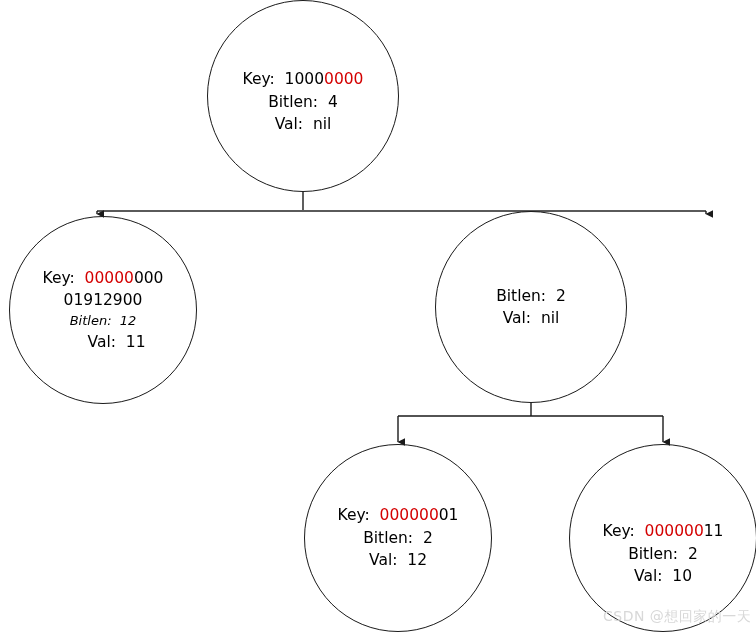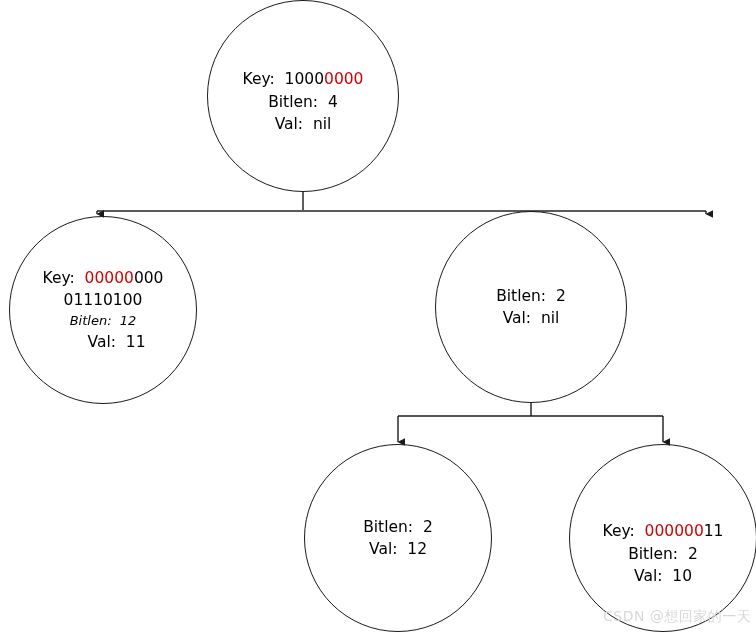--- a/index.html
+++ b/index.html
@@ -84,29 +84,30 @@
   </svg>
 
   <div id="nodes-layer">
       <div class="node" style="left: 207px; top: 0px; width: 192px; height: 192px; border-color: rgb(26, 26, 26);">
         <div class="node-line key-line" style="font-size: 15.5px; margin-top: 12px;"><span>Key:</span>&nbsp;&nbsp;<span class="blk">1000</span><span class="red">0000</span></div>
         <div class="node-line" style="font-size: 15.5px;"><span>Bitlen:</span>&nbsp;&nbsp;<span>4</span></div>
         <div class="node-line" style="font-size: 15.5px;"><span>Val:</span>&nbsp;&nbsp;<span>nil</span></div>
       </div>
       <div class="node" style="left: 9px; top: 216px; width: 188px; height: 188px; border-color: rgb(26, 26, 26);">
         <div class="node-line key-line" style="font-size: 15.5px;"><span>Key:</span>&nbsp;&nbsp;<span class="red">00000</span><span class="blk">000</span></div>
-        <div class="node-line" style="font-size: 15.5px;">01110100</div>
+        <div class="node-line" style="font-size: 15.5px;">01912900</div>
         <div class="node-line" style="font-size: 13px; font-style: italic;"><span>Bitlen:</span>&nbsp;&nbsp;<span>12</span></div>
         <div class="node-line" style="font-size: 15.5px; margin-left: 27px;"><span>Val:</span>&nbsp;&nbsp;<span>11</span></div>
       </div>
       <div class="node" style="left: 435px; top: 211px; width: 192px; height: 192px; border-color: rgb(26, 26, 26);">
         <div class="node-line" style="font-size: 15.5px;"><span>Bitlen:</span>&nbsp;&nbsp;<span>2</span></div>
         <div class="node-line" style="font-size: 15.5px;"><span>Val:</span>&nbsp;&nbsp;<span>nil</span></div>
       </div>
       <div class="node" style="left: 304px; top: 444px; width: 188px; height: 188px; border-color: rgb(26, 26, 26);">
+        <div class="node-line key-line" style="font-size: 15.5px;"><span>Key:</span>&nbsp;&nbsp;<span class="red">000000</span><span class="blk">01</span></div>
         <div class="node-line" style="font-size: 15.5px;"><span>Bitlen:</span>&nbsp;&nbsp;<span>2</span></div>
         <div class="node-line" style="font-size: 15.5px;"><span>Val:</span>&nbsp;&nbsp;<span>12</span></div>
       </div>
       <div class="node" style="left: 569px; top: 444px; width: 188px; height: 188px; border-color: rgb(26, 26, 26);">
         <div class="node-line key-line" style="font-size: 15.5px; margin-top: 32px;"><span>Key:</span>&nbsp;&nbsp;<span class="red">000000</span><span class="blk">11</span></div>
         <div class="node-line" style="font-size: 15.5px;"><span>Bitlen:</span>&nbsp;&nbsp;<span>2</span></div>
         <div class="node-line" style="font-size: 15.5px;"><span>Val:</span>&nbsp;&nbsp;<span>10</span></div>
       </div>
     </div>
 

